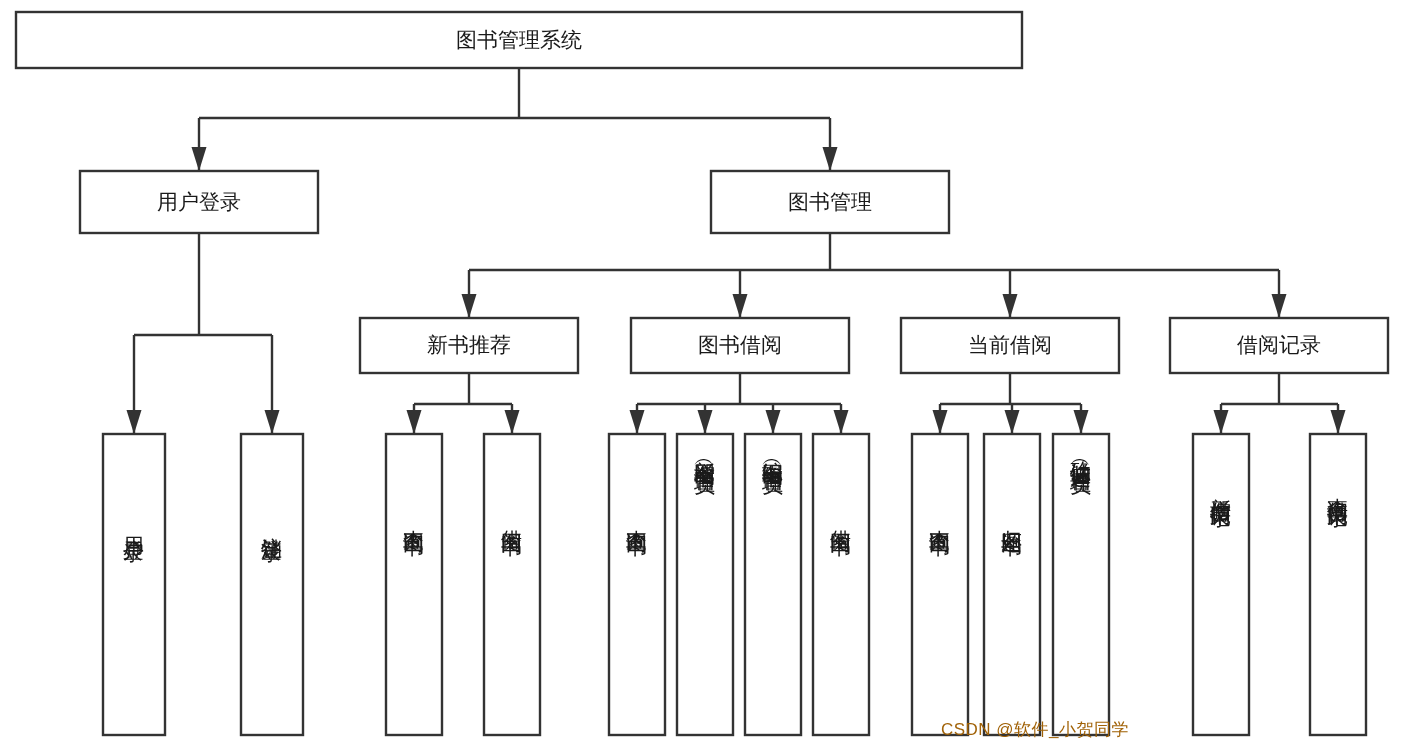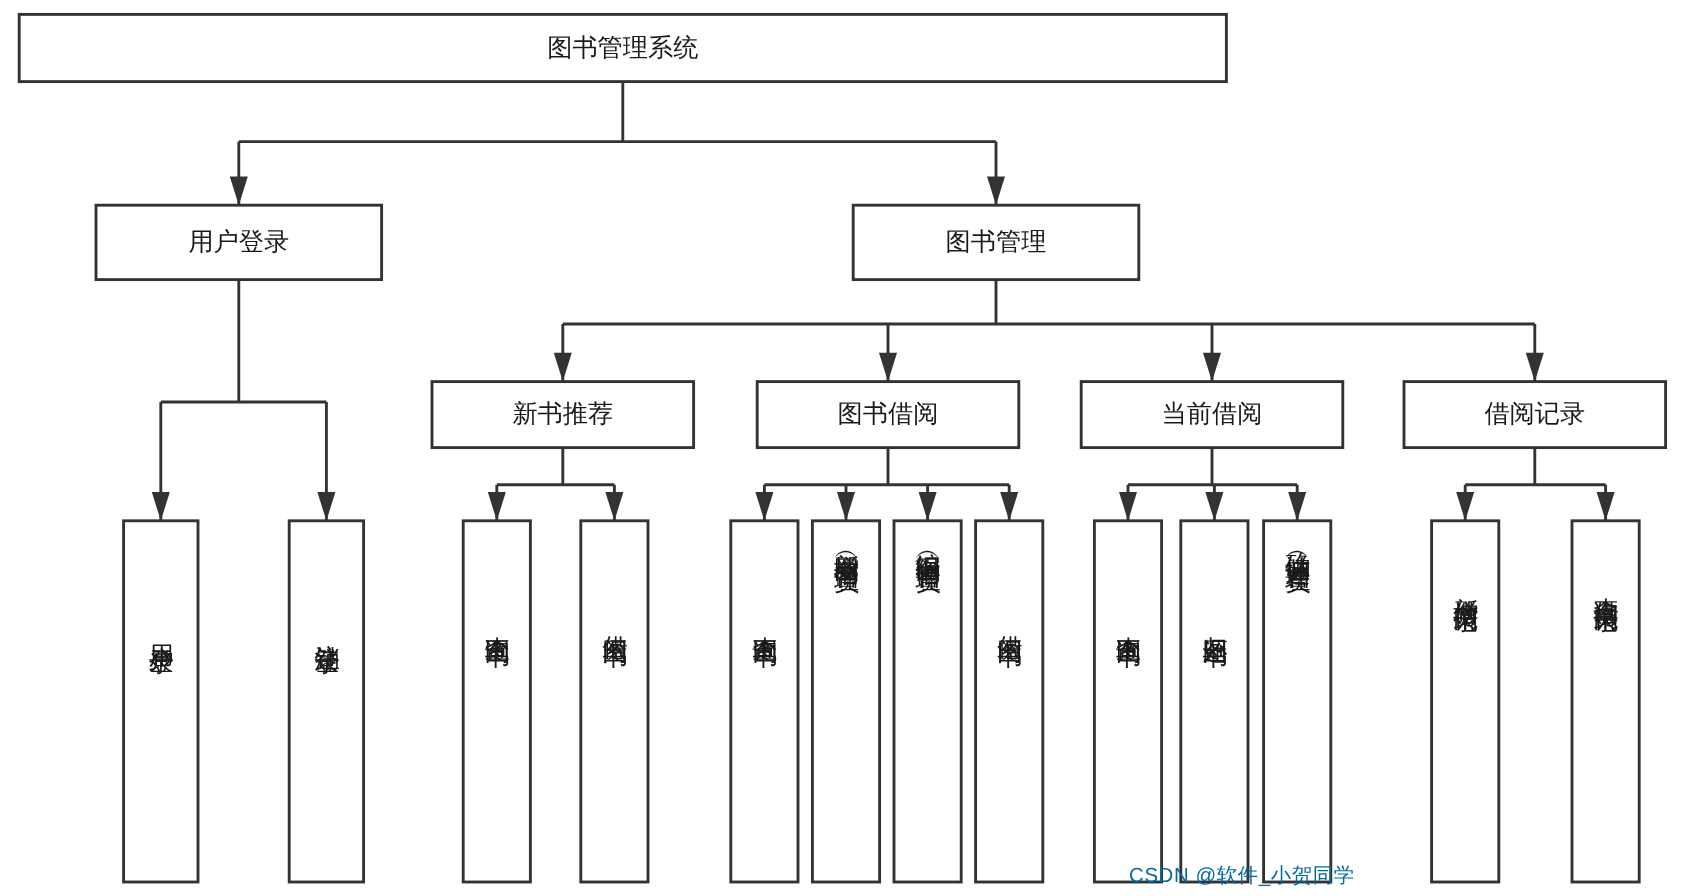--- a/index.html
+++ b/index.html
@@ -64,21 +64,21 @@
     align-items: flex-start;
     justify-content: center;
     pointer-events: none;
   }
   .watermark {
     position: absolute;
     right: 8px;
     bottom: 6px;
     font-family: "Liberation Sans", "DejaVu Sans", sans-serif;
     font-size: 17px;
-    color: #0369a1;
+    color: #a16207;
     letter-spacing: 0.5px;
     white-space: nowrap;
   }
 </style>
 </head>
 <body>
 
 <div id="diagram-root">
   <svg id="tree-svg" viewBox="0 0 1405 747" xmlns="http://www.w3.org/2000/svg">
     <g id="connectors-layer">

